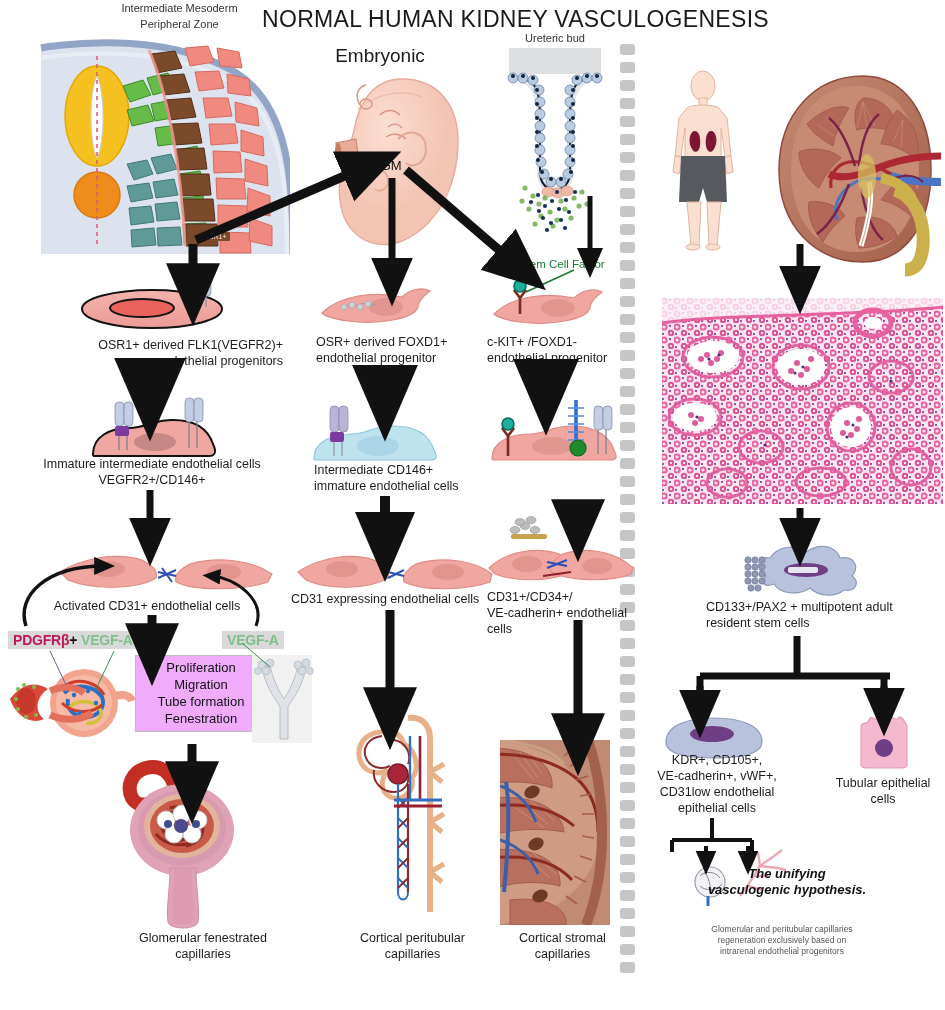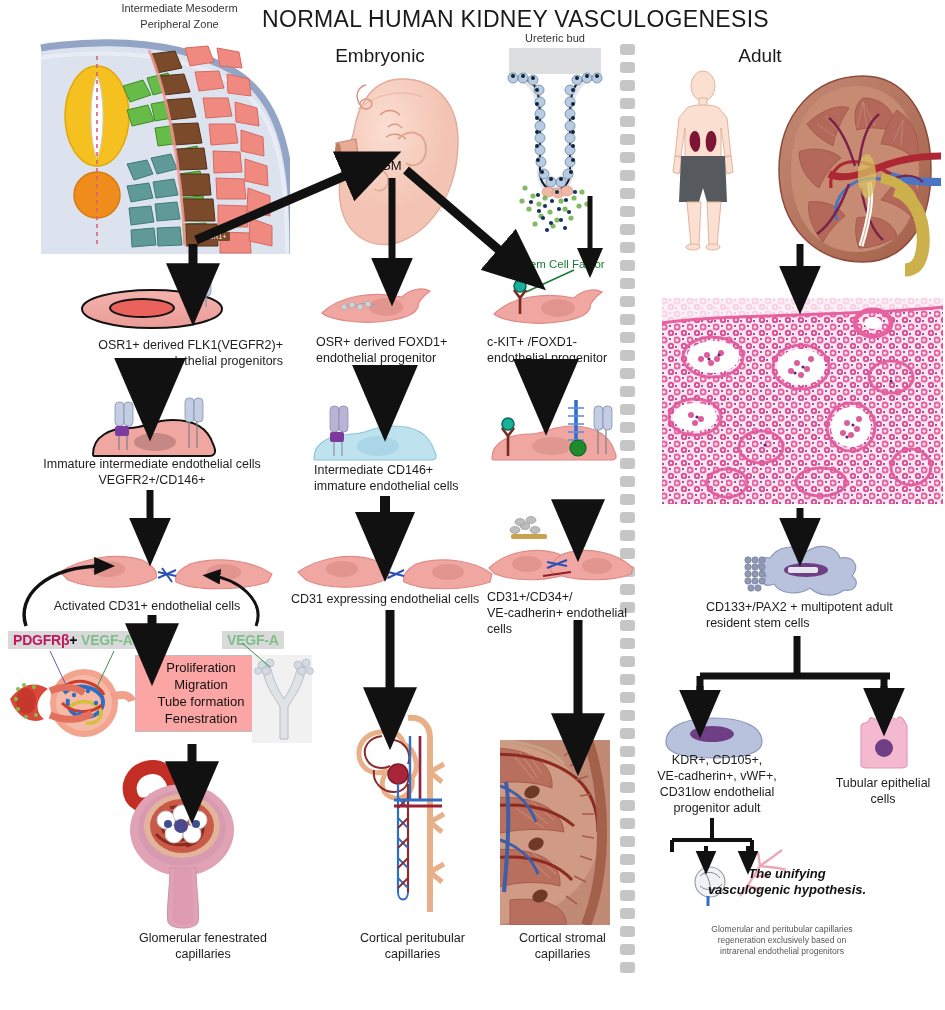--- a/index.html
+++ b/index.html
@@ -71,21 +71,21 @@
     letter-spacing:.2px;
   }
   .scf{
     font-size:11.5px;
     color:#1a7a30;
     white-space:nowrap;
     text-align:center;
   }
   
   .greybox{
-    background:#fca5a5;
+    background:#f0abfc;
     border:1px solid #bdbdbd;
     font-size:13px;
     line-height:17px;
     color:#111;
     text-align:center;
     padding:3px 8px 4px 8px;
   }
   .tagbox{
     background:#d9d9d9;
     font-size:14px;
@@ -149,21 +149,20 @@
     </defs>
   </svg>
 
   <div class="abs title ctr" style="left:0;top:6px;width:945px;">NORMAL HUMAN KIDNEY VASCULOGENESIS</div>
 
   <div class="abs smallhead ctr" style="left:72px;top:2px;width:215px;">Intermediate Mesoderm</div>
   <div class="abs smallhead ctr" style="left:72px;top:18px;width:215px;">Peripheral Zone</div>
 
   <div class="abs colhead ctr" style="left:315px;top:45px;width:130px;">Embryonic</div>
   <div class="abs smallhead ctr" style="left:495px;top:32px;width:120px;">Ureteric bud</div>
-  <div class="abs colhead ctr" style="left:670px;top:45px;width:180px;">Adult</div>
 
   <div class="abs divider" style="left:620px;top:44px;">
     <i></i>
       <i></i>
       <i></i>
       <i></i>
       <i></i>
       <i></i>
       <i></i>
       <i></i>
@@ -891,21 +890,21 @@
   </div>
 
   <svg class="abs" style="left:662px;top:716px;" width="106" height="44">
     <path d="M4,26 C4,10 24,2 52,2 C80,2 100,10 100,26 C100,38 80,42 52,42 C24,42 4,38 4,26 Z" fill="#b9c2dd" stroke="#8d99bd" stroke-width="1.2"></path>
     <ellipse cx="50" cy="18" rx="22" ry="8" fill="#6e3f84"></ellipse>
   </svg>
   <div class="abs lbl" style="left:642px;top:752px;width:150px;">
     <div>KDR+, CD105+,</div>
     <div>VE-cadherin+, vWF+,</div>
     <div>CD31low endothelial</div>
-    <div>progenitor adult</div>
+    <div>epithelial cells</div>
   </div>
 
   <svg class="abs" style="left:855px;top:714px;" width="58" height="56">
     <path d="M6,12 C8,6 12,12 14,6 C16,0 20,8 23,4 C26,0 30,8 33,4 C36,0 40,8 43,4
              C46,0 50,8 52,12 L52,50 C52,54 48,54 44,54 L14,54 C10,54 6,54 6,50 Z" fill="#f4b9cf" stroke="#e29bb8" stroke-width="1.2"></path>
     <ellipse cx="29" cy="34" rx="9" ry="9" fill="#6e3f84"></ellipse>
   </svg>
   <div class="abs lbl" style="left:818px;top:775px;width:130px;">
     <div>Tubular epithelial</div>
     <div>cells</div>

